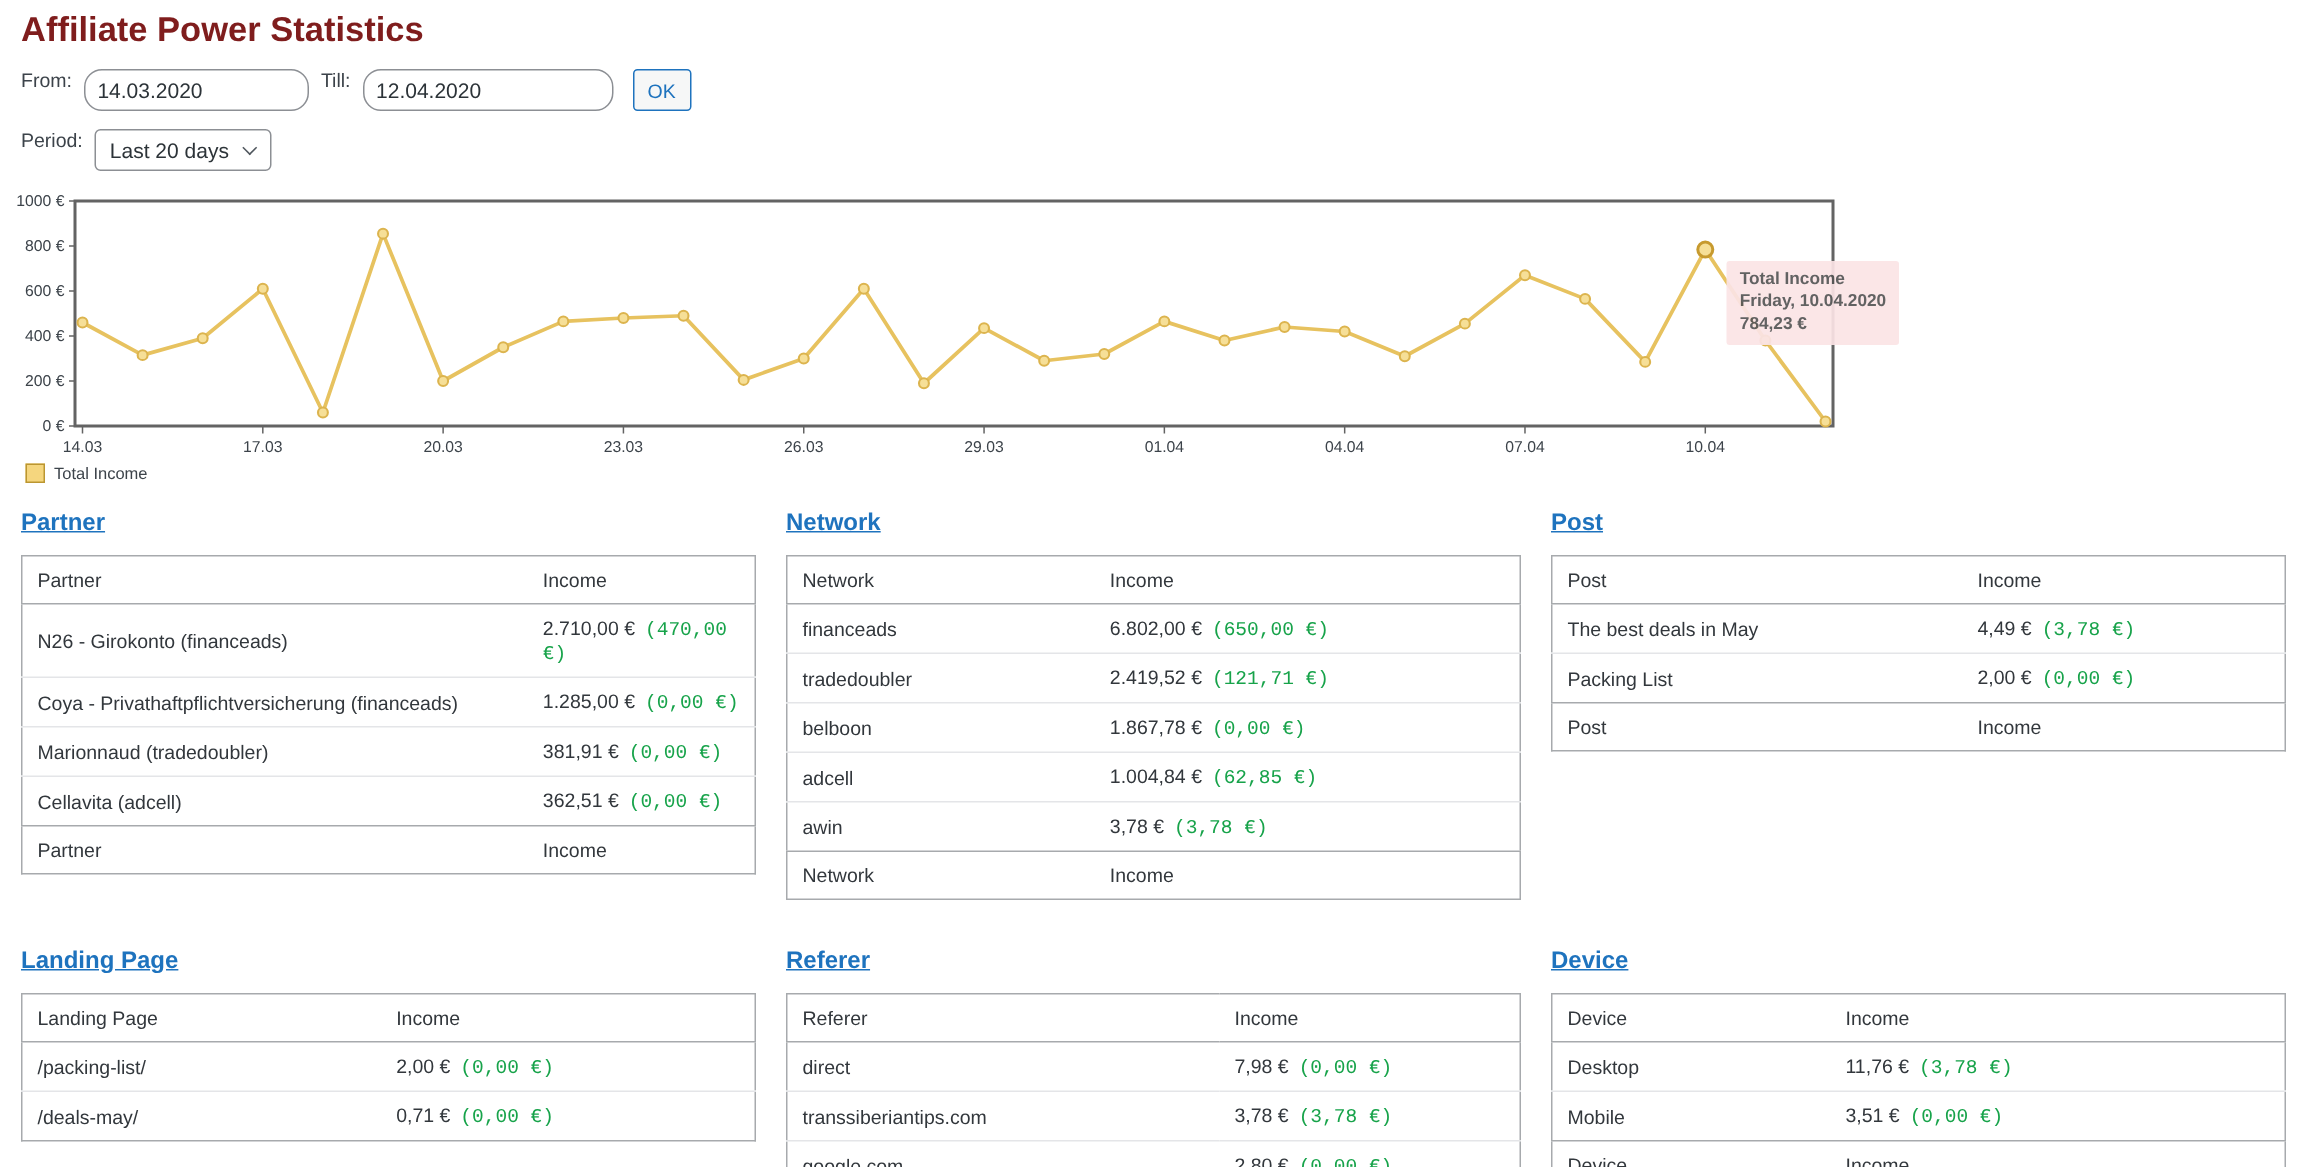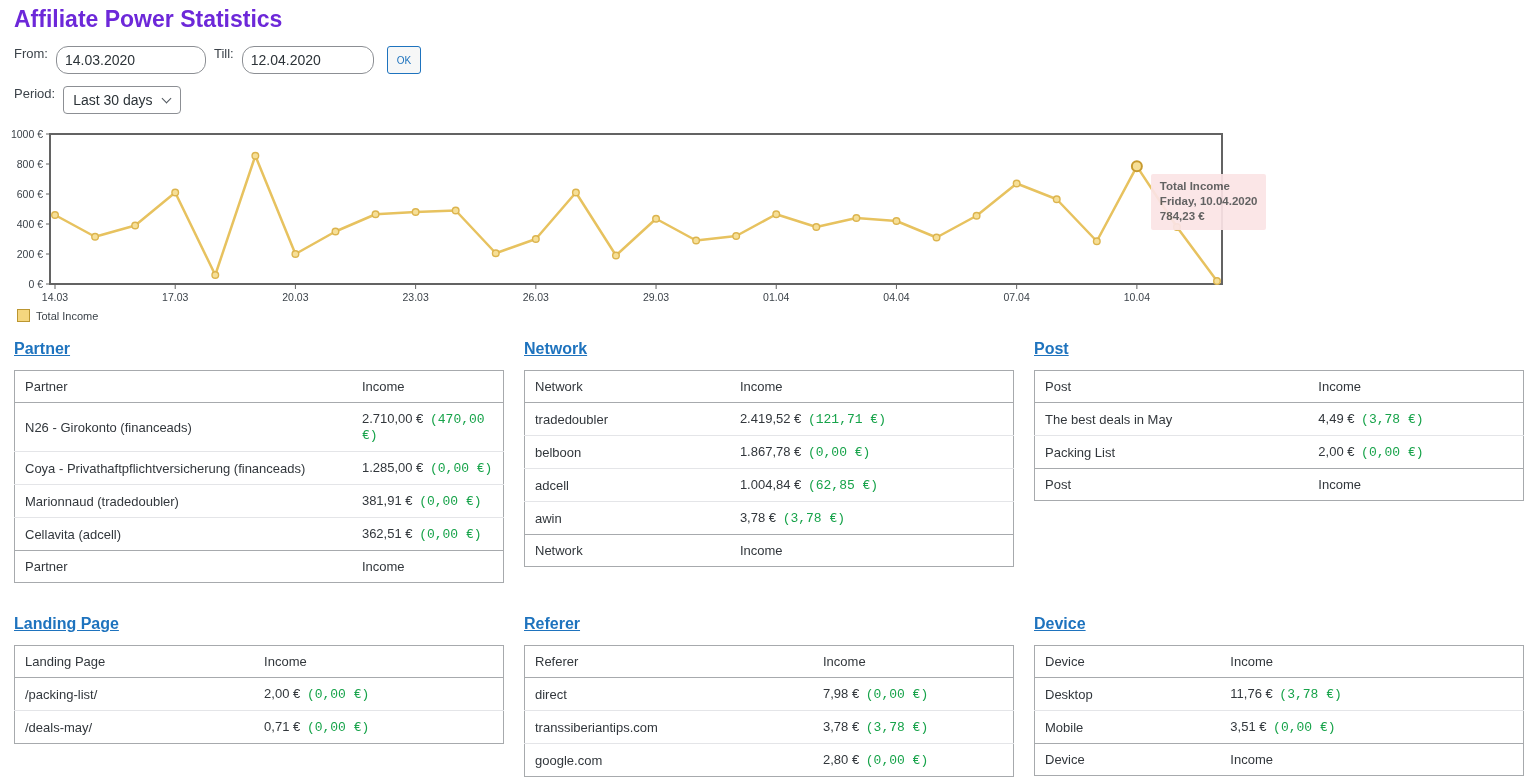--- a/index.html
+++ b/index.html
@@ -1,25 +1,25 @@
 <!DOCTYPE html>
 <html style="--accent-blue: #1e73be; --income-green: #17a34a; --line: #e7c25f; --tooltip-bg: #fbe4e6;"><head>
 <meta charset="utf-8">
 <style>
   *{box-sizing:border-box;margin:0;padding:0}
   html,body{width:1536px;height:778px;overflow:hidden;background:#fff;
     font-family:"Liberation Sans","DejaVu Sans",sans-serif;color:#3c434a;}
   .page{padding:4px 12px 0 14px;}
-  h1.page-title{font-size:23px;font-weight:600;color:#6d28d9;line-height:30px;}
+  h1.page-title{font-size:23px;font-weight:600;color:#7f1d1d;line-height:30px;}
   .controls-row{display:flex;gap:8px;margin-top:12px;font-size:13px;color:#3c434a;}
   .date-input{height:28px;width:150px;border:1px solid #8c8f94;border-radius:12px;padding:0 8px;
     font-size:14px;color:#2c3338;background:#fff;font-family:inherit;}
-  .date-input.till{width:132px;}
+  .date-input.till{width:167px;}
   .ok-button{height:28px;min-width:32px;padding:0 9px;border:1px solid var(--accent-blue,#2271b1);
-    border-radius:3px;background:#f6f7f7;color:var(--accent-blue,#2271b1);font-size:10px;
+    border-radius:3px;background:#f6f7f7;color:var(--accent-blue,#2271b1);font-size:13px;
     cursor:pointer;margin-left:5px;font-family:inherit;}
   .select{height:28px;border:1px solid #8c8f94;border-radius:4px;background:#fff;display:inline-flex;
     align-items:center;padding:0 10px 0 9px;gap:10px;font-size:14px;color:#2c3338;cursor:pointer;}
   .chevron{width:7px;height:7px;border-right:1.5px solid #50575e;border-bottom:1.5px solid #50575e;
     transform:rotate(45deg);margin-top:-4px;display:inline-block;}
   .chart-wrap{position:relative;margin-top:12px;width:1230px;}
   #chart-svg{display:block;overflow:visible;font-family:inherit;}
   .chart-tooltip{position:absolute;background:var(--tooltip-bg,#fbe4e6);opacity:.92;border-radius:2px;
     padding:5px 9px 6px;font-size:11.5px;font-weight:700;color:#555;line-height:15px;white-space:nowrap;}
   .chart-legend{display:flex;align-items:center;gap:6px;margin:5px 0 0 3px;font-size:11px;color:#3c434a;}
@@ -48,21 +48,21 @@
     <label>From:</label>
     <input class="date-input" type="text" value="14.03.2020" style="">
     <label>Till:</label>
     <input class="date-input till" type="text" value="12.04.2020" style="">
     <button class="ok-button">OK</button>
   </div>
 
   <div class="controls-row">
     <label>Period:</label>
     <div class="select">
-      <span>Last 30 days</span>
+      <span>Last 20 days</span>
       <span class="chevron"></span>
     </div>
   </div>
 
   <div class="chart-wrap">
     <svg id="chart-svg" width="1230" height="178" viewBox="0 0 1230 178">
         <rect x="36" y="8" width="1172" height="150" fill="#ffffff" stroke="#636363" stroke-width="2"></rect>
         <line x1="32" y1="158" x2="36" y2="158" stroke="#636363" stroke-width="1"></line>
         <text x="29" y="161.5" text-anchor="end" font-size="10.5" fill="#3c434a">0 €</text>
         <line x1="32" y1="128" x2="36" y2="128" stroke="#636363" stroke-width="1"></line>
@@ -174,20 +174,24 @@
         </table></div>
       <div class="section"><a href="#" class="section-title">Network</a><table class="stats-table">
           <thead>
             <tr>
               <th style="width: 42%;">Network</th>
               <th>Income</th>
             </tr>
           </thead>
           <tbody>
             <tr>
+              <td>financeads</td>
+              <td><span class="income-main">6.802,00 €</span> <span class="income-recent">(650,00 €)</span></td>
+            </tr>
+            <tr>
               <td>tradedoubler</td>
               <td><span class="income-main">2.419,52 €</span> <span class="income-recent">(121,71 €)</span></td>
             </tr>
             <tr>
               <td>belboon</td>
               <td><span class="income-main">1.867,78 €</span> <span class="income-recent">(0,00 €)</span></td>
             </tr>
             <tr>
               <td>adcell</td>
               <td><span class="income-main">1.004,84 €</span> <span class="income-recent">(62,85 €)</span></td>

